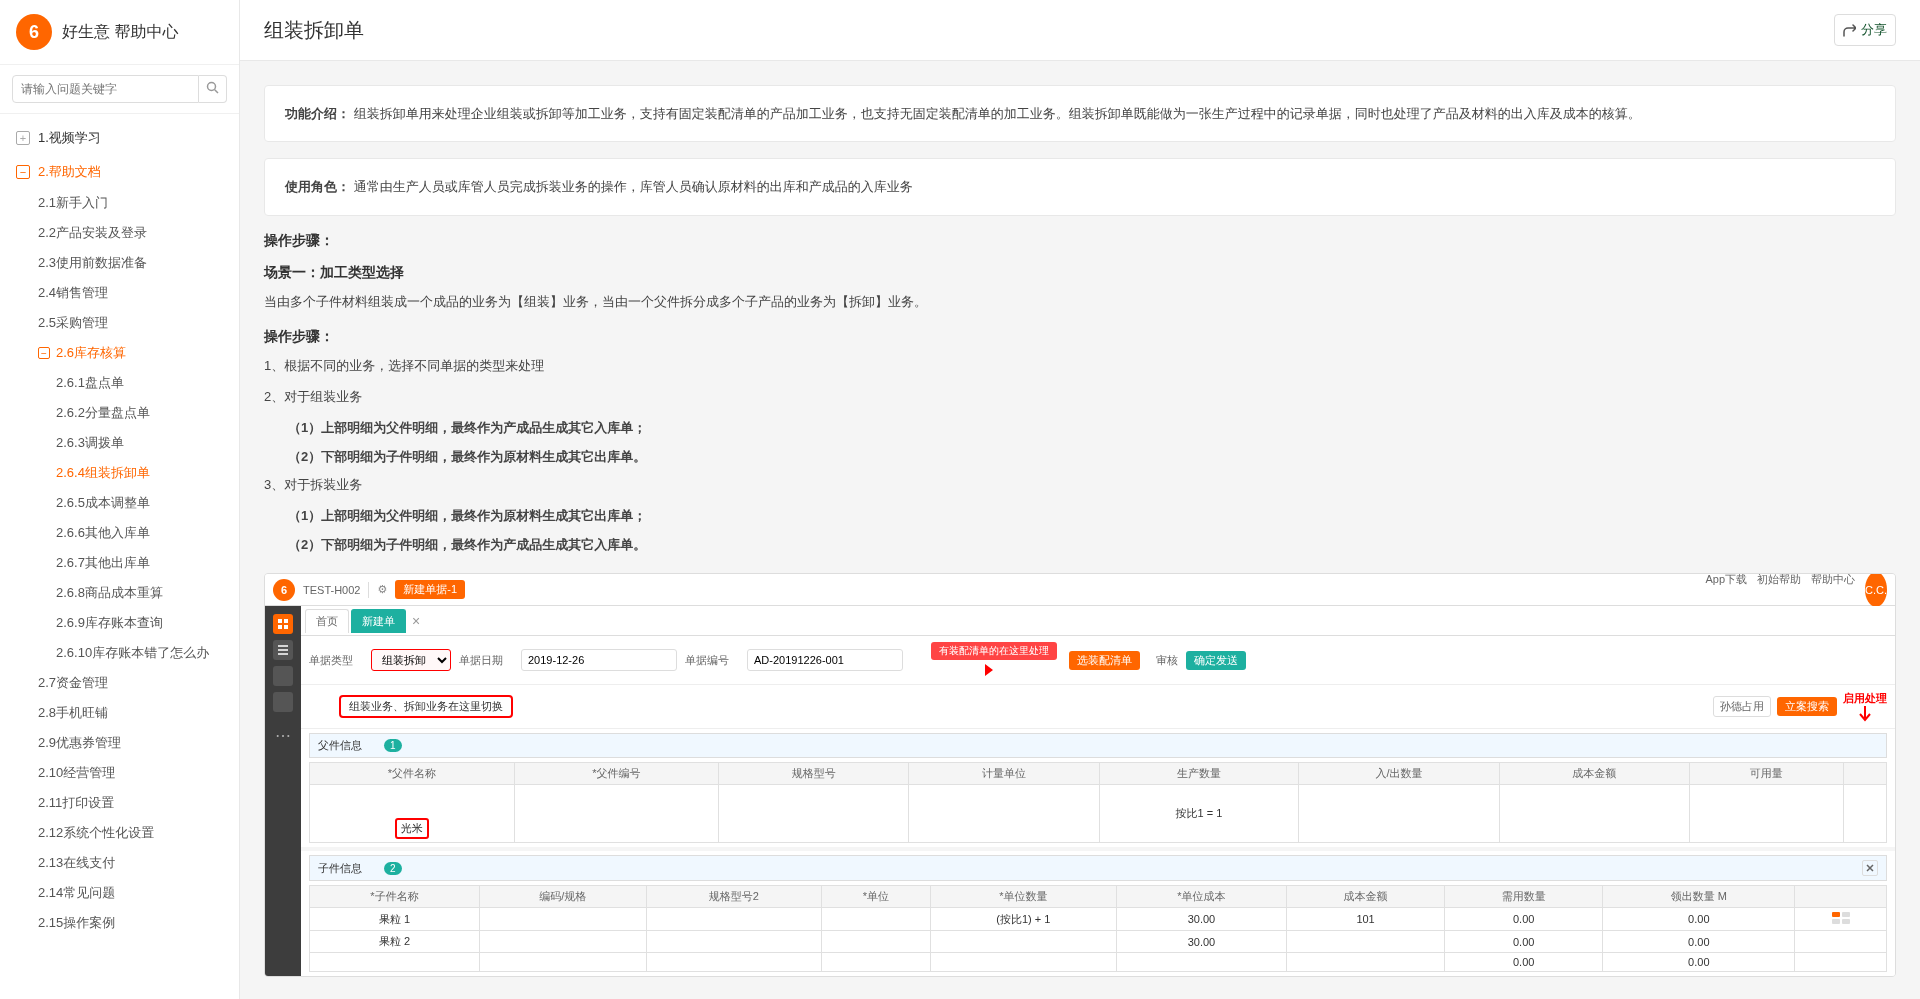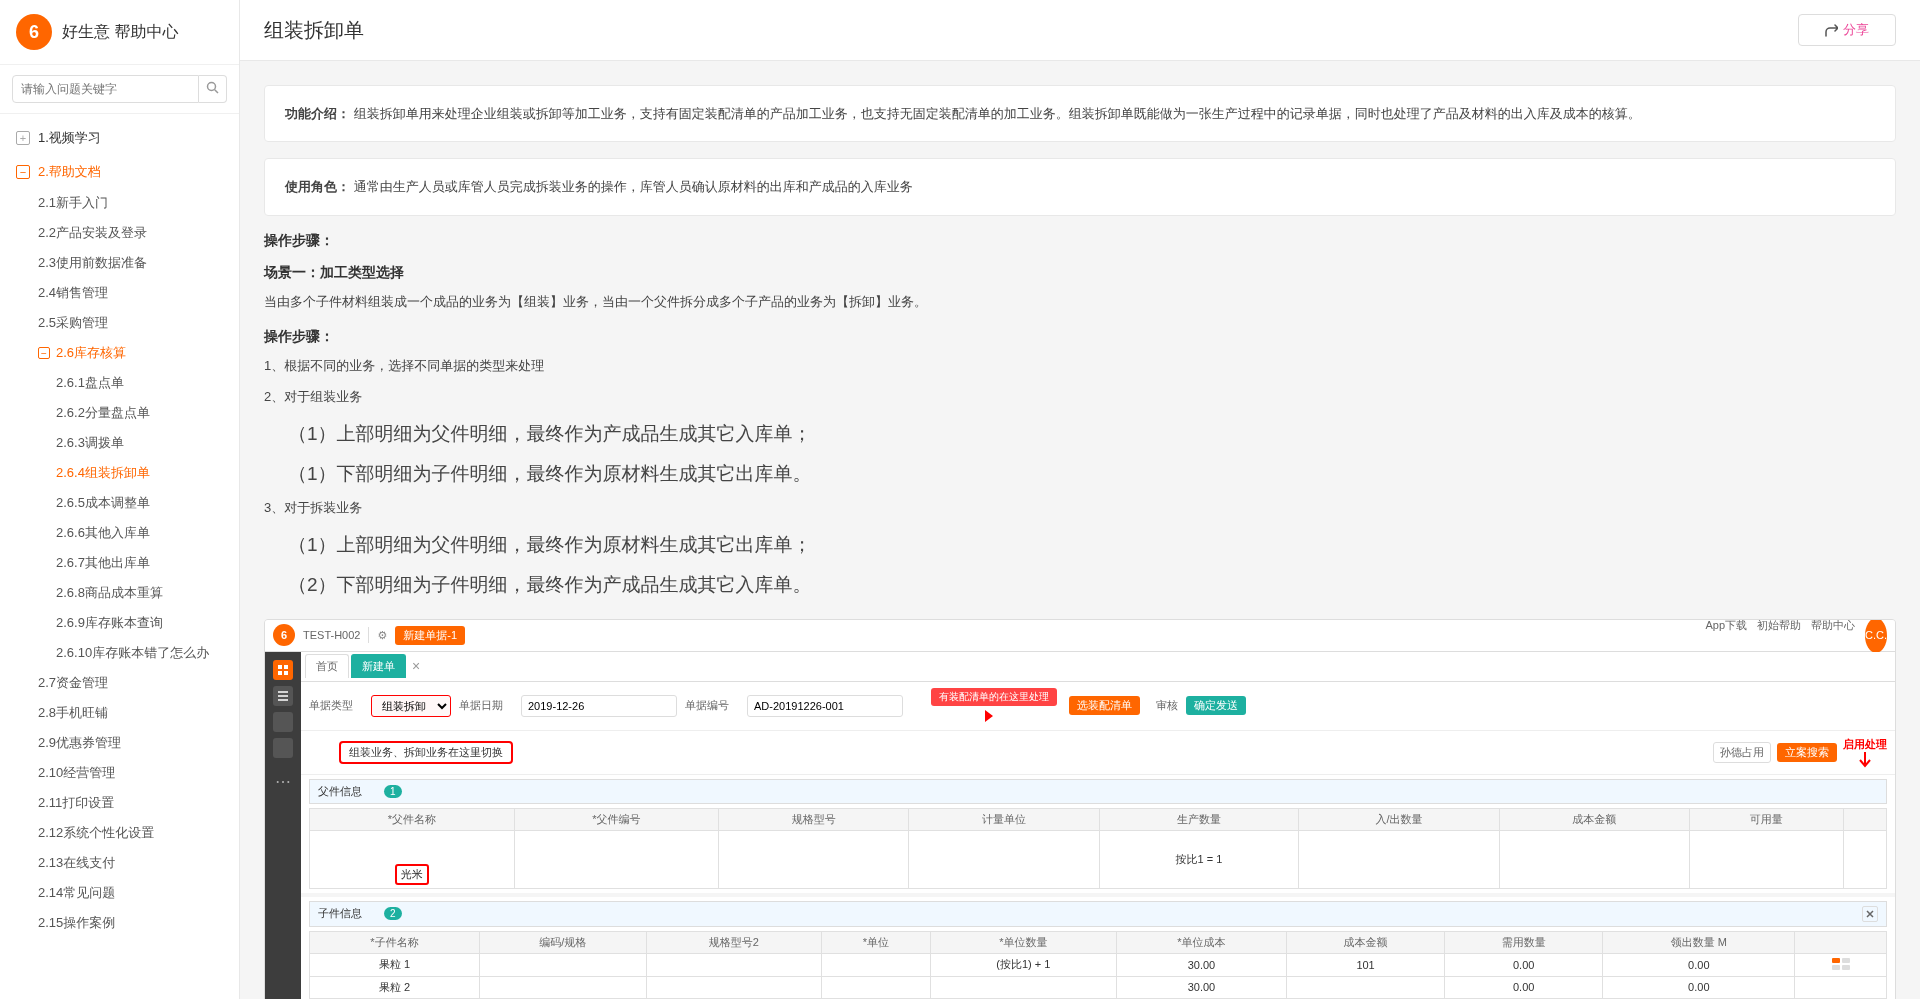--- a/index.html
+++ b/index.html
@@ -168,27 +168,27 @@
     }
     .page-title {
       font-size: 20px;
       color: #333;
       font-weight: 500;
     }
     .share-btn {
       display: flex;
       align-items: center;
       gap: 5px;
-      padding: 6px 26px;
+      padding: 6px 8px;
       border: 1px solid #ddd;
       border-radius: 4px;
       background: #fff;
       cursor: pointer;
       font-size: 13px;
-      color: #ec4899;
+      color: #14532d;
     }
 
     .main-content {
       flex: 1;
       overflow-y: auto;
       padding: 24px;
     }
 
     .info-block {
       background: #fff;
@@ -215,24 +215,25 @@
       margin: 14px 0 8px;
     }
     .content-text {
       font-size: 13px;
       color: #444;
       line-height: 1.9;
       margin-bottom: 6px;
     }
     .content-indent {
       padding-left: 24px;
-      font-size: 19px;
+      font-size: 13px;
       color: #444;
       line-height: 1.9;
       margin-bottom: 4px;
+      font-weight: bold;
     }
 
     
     .screenshot-container {
       margin-top: 16px;
       border: 1px solid #ddd;
       border-radius: 4px;
       overflow: hidden;
       background: #e8e8e8;
     }
@@ -456,21 +457,21 @@
     </div>
 
 
     <div class="section-title">操作步骤：</div>
     <div class="sub-section-title">场景一：加工类型选择</div>
     <p class="content-text">当由多个子件材料组装成一个成品的业务为【组装】业务，当由一个父件拆分成多个子产品的业务为【拆卸】业务。</p>
     <div class="sub-section-title">操作步骤：</div>
     <p class="content-text">1、根据不同的业务，选择不同单据的类型来处理</p>
     <p class="content-text">2、对于组装业务</p>
     <p class="content-indent">（1）上部明细为父件明细，最终作为产成品生成其它入库单；</p>
-    <p class="content-indent">（1）下部明细为子件明细，最终作为原材料生成其它出库单。</p>
+    <p class="content-indent">（2）下部明细为子件明细，最终作为原材料生成其它出库单。</p>
     <p class="content-text">3、对于拆装业务</p>
     <p class="content-indent">（1）上部明细为父件明细，最终作为原材料生成其它出库单；</p>
     <p class="content-indent">（2）下部明细为子件明细，最终作为产成品生成其它入库单。</p>
 
     <div class="screenshot-container">
       <div class="mock-app">
 
         <div class="mock-topbar">
           <div class="mock-topbar-logo">6</div>
           <span>TEST-H002</span>

